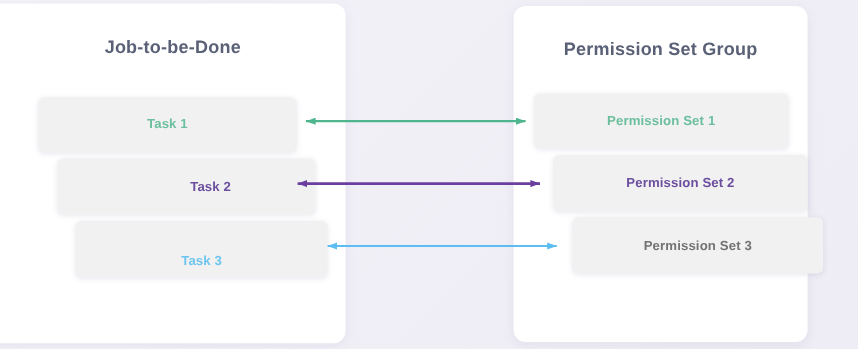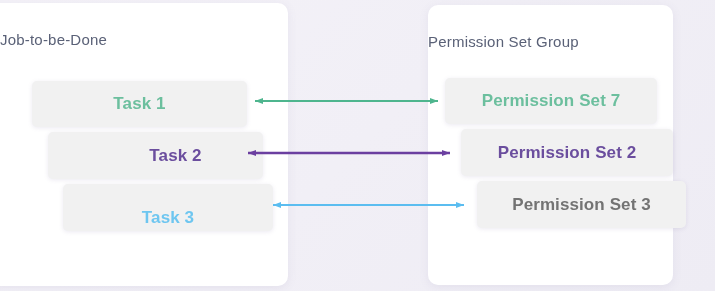--- a/index.html
+++ b/index.html
@@ -41,42 +41,42 @@
     left: 428px;
     top: 5px;
     width: 245px;
     height: 280px;
   }
 
   .panel-title {
     position: absolute;
     left: 0;
     right: 0;
-    text-align: left;
+    text-align: center;
     color: #5a6177;
     font-size: 15px;
-    font-weight: normal;
+    font-weight: bold;
     letter-spacing: 0.2px;
     white-space: nowrap;
   }
   #panel-left .panel-title { top: 28px; left: 12px; }
   #panel-right .panel-title { top: 28px; }
 
   
   .item-box {
     position: absolute;
     background: #f1f1f1;
     border-radius: 5px;
     box-shadow: 0 1px 4px rgba(130,120,165,0.16);
     display: flex;
     align-items: center;
     justify-content: center;
   }
   .item-label {
-    font-size: 17px;
+    font-size: 11px;
     font-weight: bold;
     white-space: nowrap;
     letter-spacing: 0.1px;
   }
 
   
   #task-box-0 { left: 44px; top: 78px;  width: 215px; height: 46px; }
   #task-box-1 { left: 60px; top: 129px; width: 215px; height: 47px; }
   #task-box-2 { left: 75px; top: 181px; width: 210px; height: 47px; }
 
@@ -112,21 +112,21 @@
 
     <div class="item-box" id="task-box-2">
       <span class="item-label" style="color: rgb(110, 198, 240); margin-top: 20px;">Task 3</span>
     </div>
   </div>
 
   <div class="panel" id="panel-right">
     <div class="panel-title">Permission Set Group</div>
 
     <div class="item-box" id="pset-box-0">
-      <span class="item-label" style="color: rgb(108, 191, 158);">Permission Set 7</span>
+      <span class="item-label" style="color: rgb(108, 191, 158);">Permission Set 1</span>
     </div>
 
     <div class="item-box" id="pset-box-1">
       <span class="item-label" style="color: rgb(107, 78, 158);">Permission Set 2</span>
     </div>
 
     <div class="item-box" id="pset-box-2">
       <span class="item-label" style="color: #737373;">Permission Set 3</span>
     </div>
   </div>

